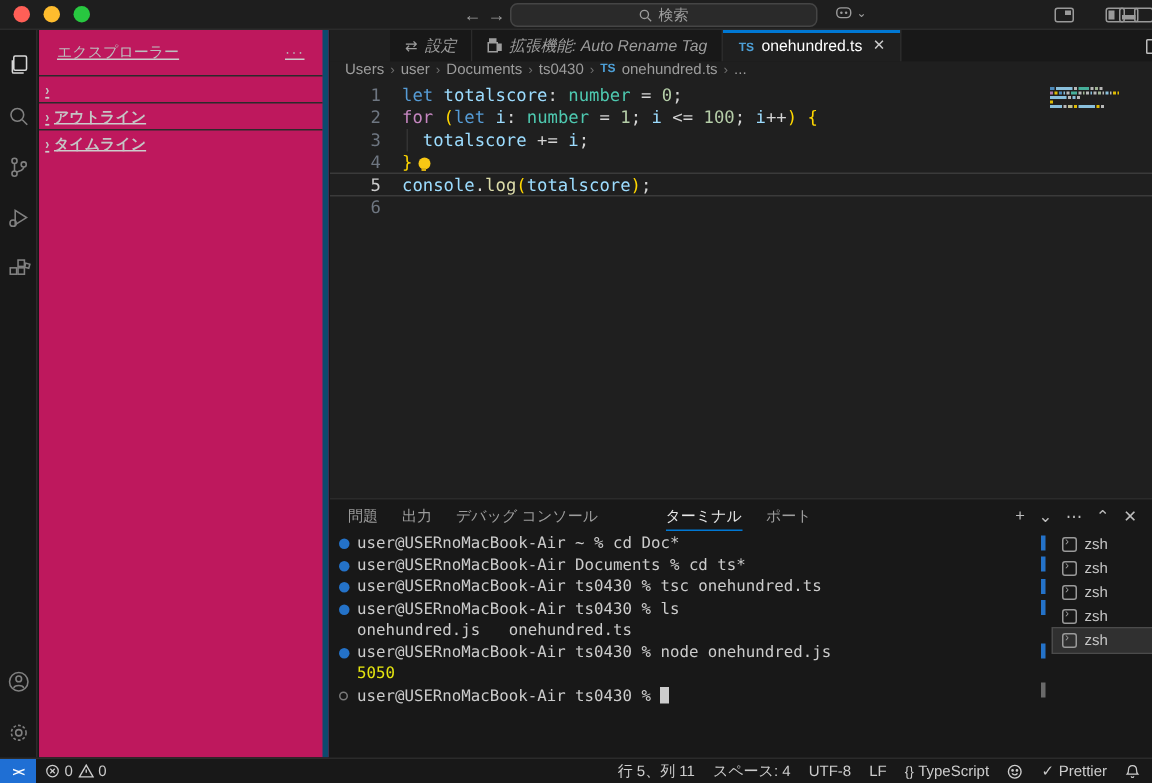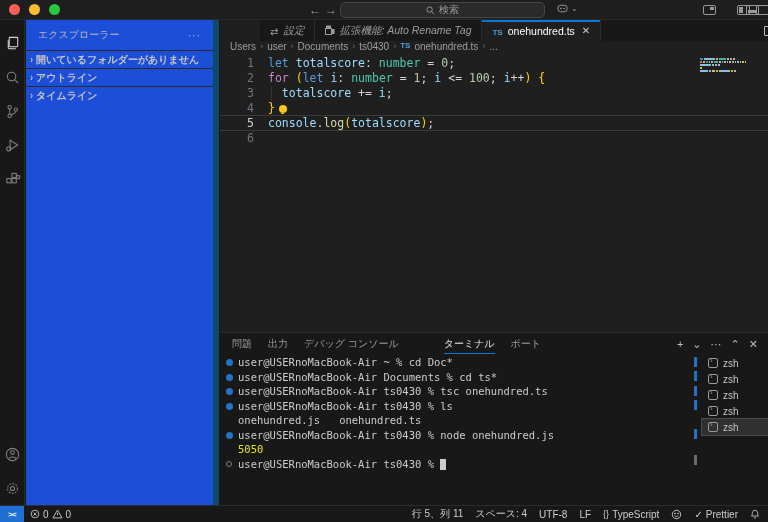--- a/index.html
+++ b/index.html
@@ -27,22 +27,22 @@
 
   
   #activitybar { position:absolute; left:0; top:20px; width:25px; height:485px; background:#181818;
     border-right:1px solid #2b2b2b; display:flex; flex-direction:column; align-items:center; padding-top:6px; }
   .ab-icon { width:25px; height:34px; display:flex; align-items:center; justify-content:center; opacity:.55; }
   .ab-icon.active { opacity:1; }
   .ab-bottom { margin-top:auto; }
   .ab-icon svg { stroke:#d7d7d7; fill:none; stroke-width:1.1; }
 
   
-  #sidebar { position:absolute; left:26px; top:20px; width:193px; height:485px; background:#1d4ed8;
-    border-right:6px solid #0c4a6e; font-size:10.5px; }
+  #sidebar { position:absolute; left:26px; top:20px; width:193px; height:485px; background:#be185d;
+    border-right:4px solid #0c4a6e; font-size:10.5px;text-decoration:underline; }
   #sidebar-header { height:30px; display:flex; align-items:center; padding:0 12px; color:#bdbdbd; font-size:10px; }
   #sidebar-header .more { margin-left:auto; color:#bdbdbd; letter-spacing:1px; }
   .side-section { height:18px; display:flex; align-items:center; gap:3px; padding:0 4px;
     border-top:1px solid #2b2b2b; font-weight:bold; color:#c5c5c5; font-size:10px; }
   .side-section .chev { color:#c5c5c5; font-size:9px; transform:scale(.9,1.15); }
 
   
   #editor-col { position:absolute; left:220px; top:20px; width:548px; height:485px; background:#1f1f1f; }
 
   #tabbar { position:absolute; left:0; top:0; width:548px; height:21px; background:#181818; display:flex;margin-left:40px; }
@@ -203,21 +203,20 @@
 </div>
 
 <div id="sidebar">
   <div id="sidebar-header">
     <span>エクスプローラー</span>
     <span class="more">···</span>
   </div>
   <div id="sidebar-sections">
       <div class="side-section">
         <span class="chev">›</span>
-        <span>開いているフォルダーがありません</span>
       </div>
       <div class="side-section">
         <span class="chev">›</span>
         <span>アウトライン</span>
       </div>
       <div class="side-section">
         <span class="chev">›</span>
         <span>タイムライン</span>
       </div>
     </div>

